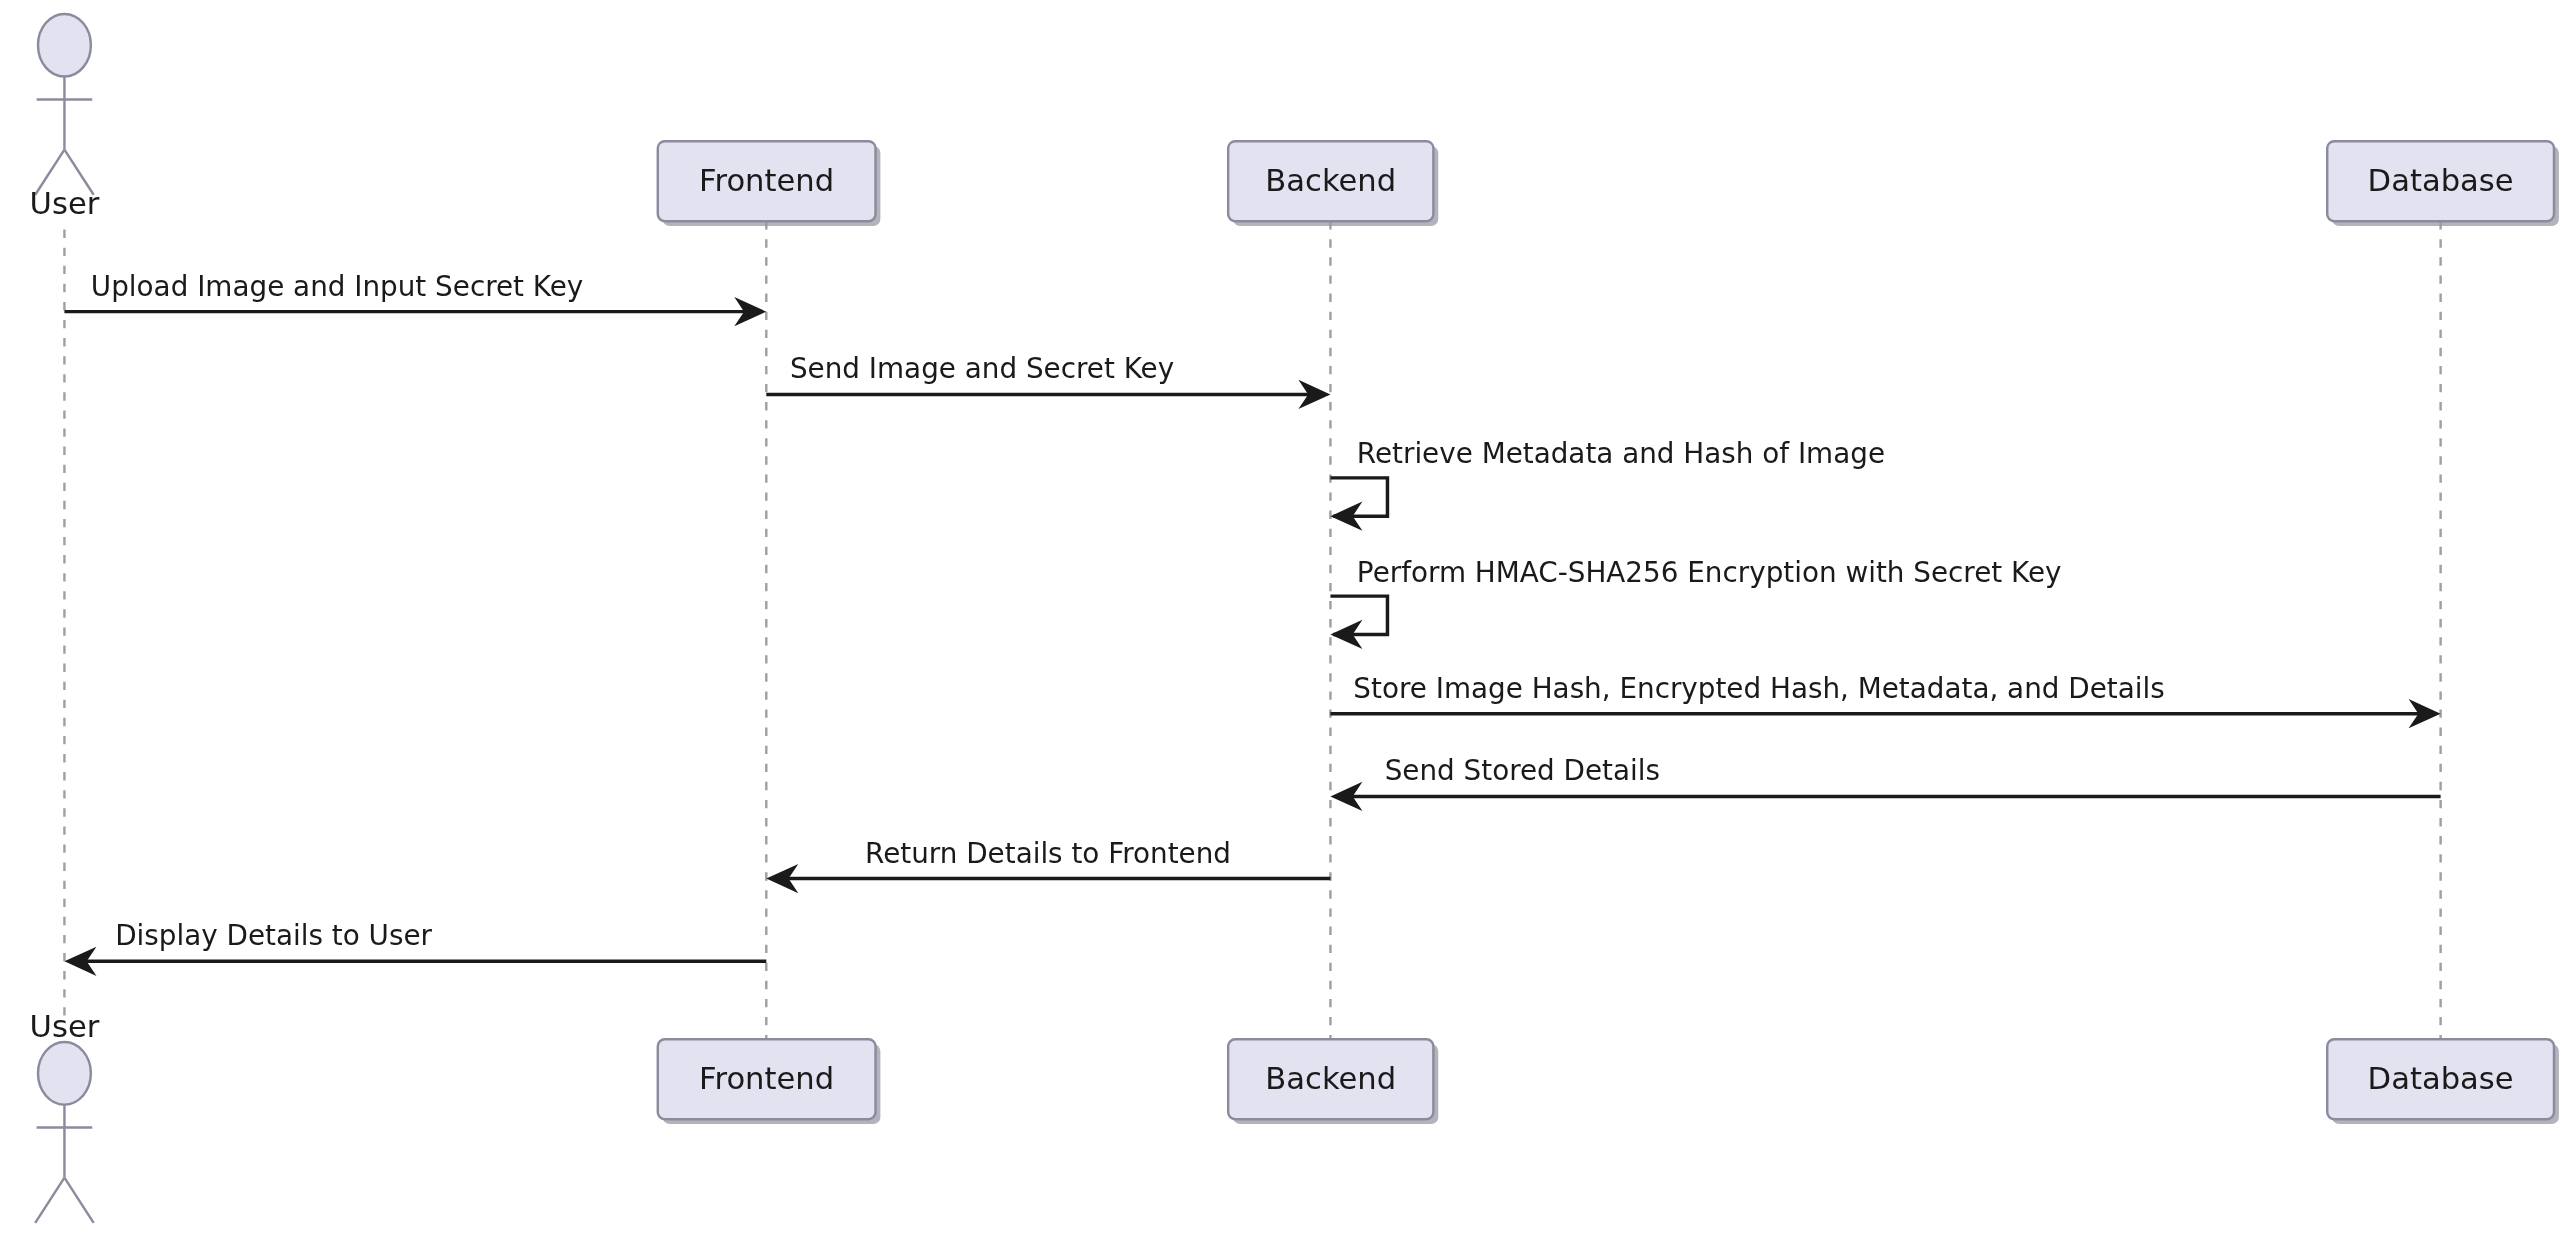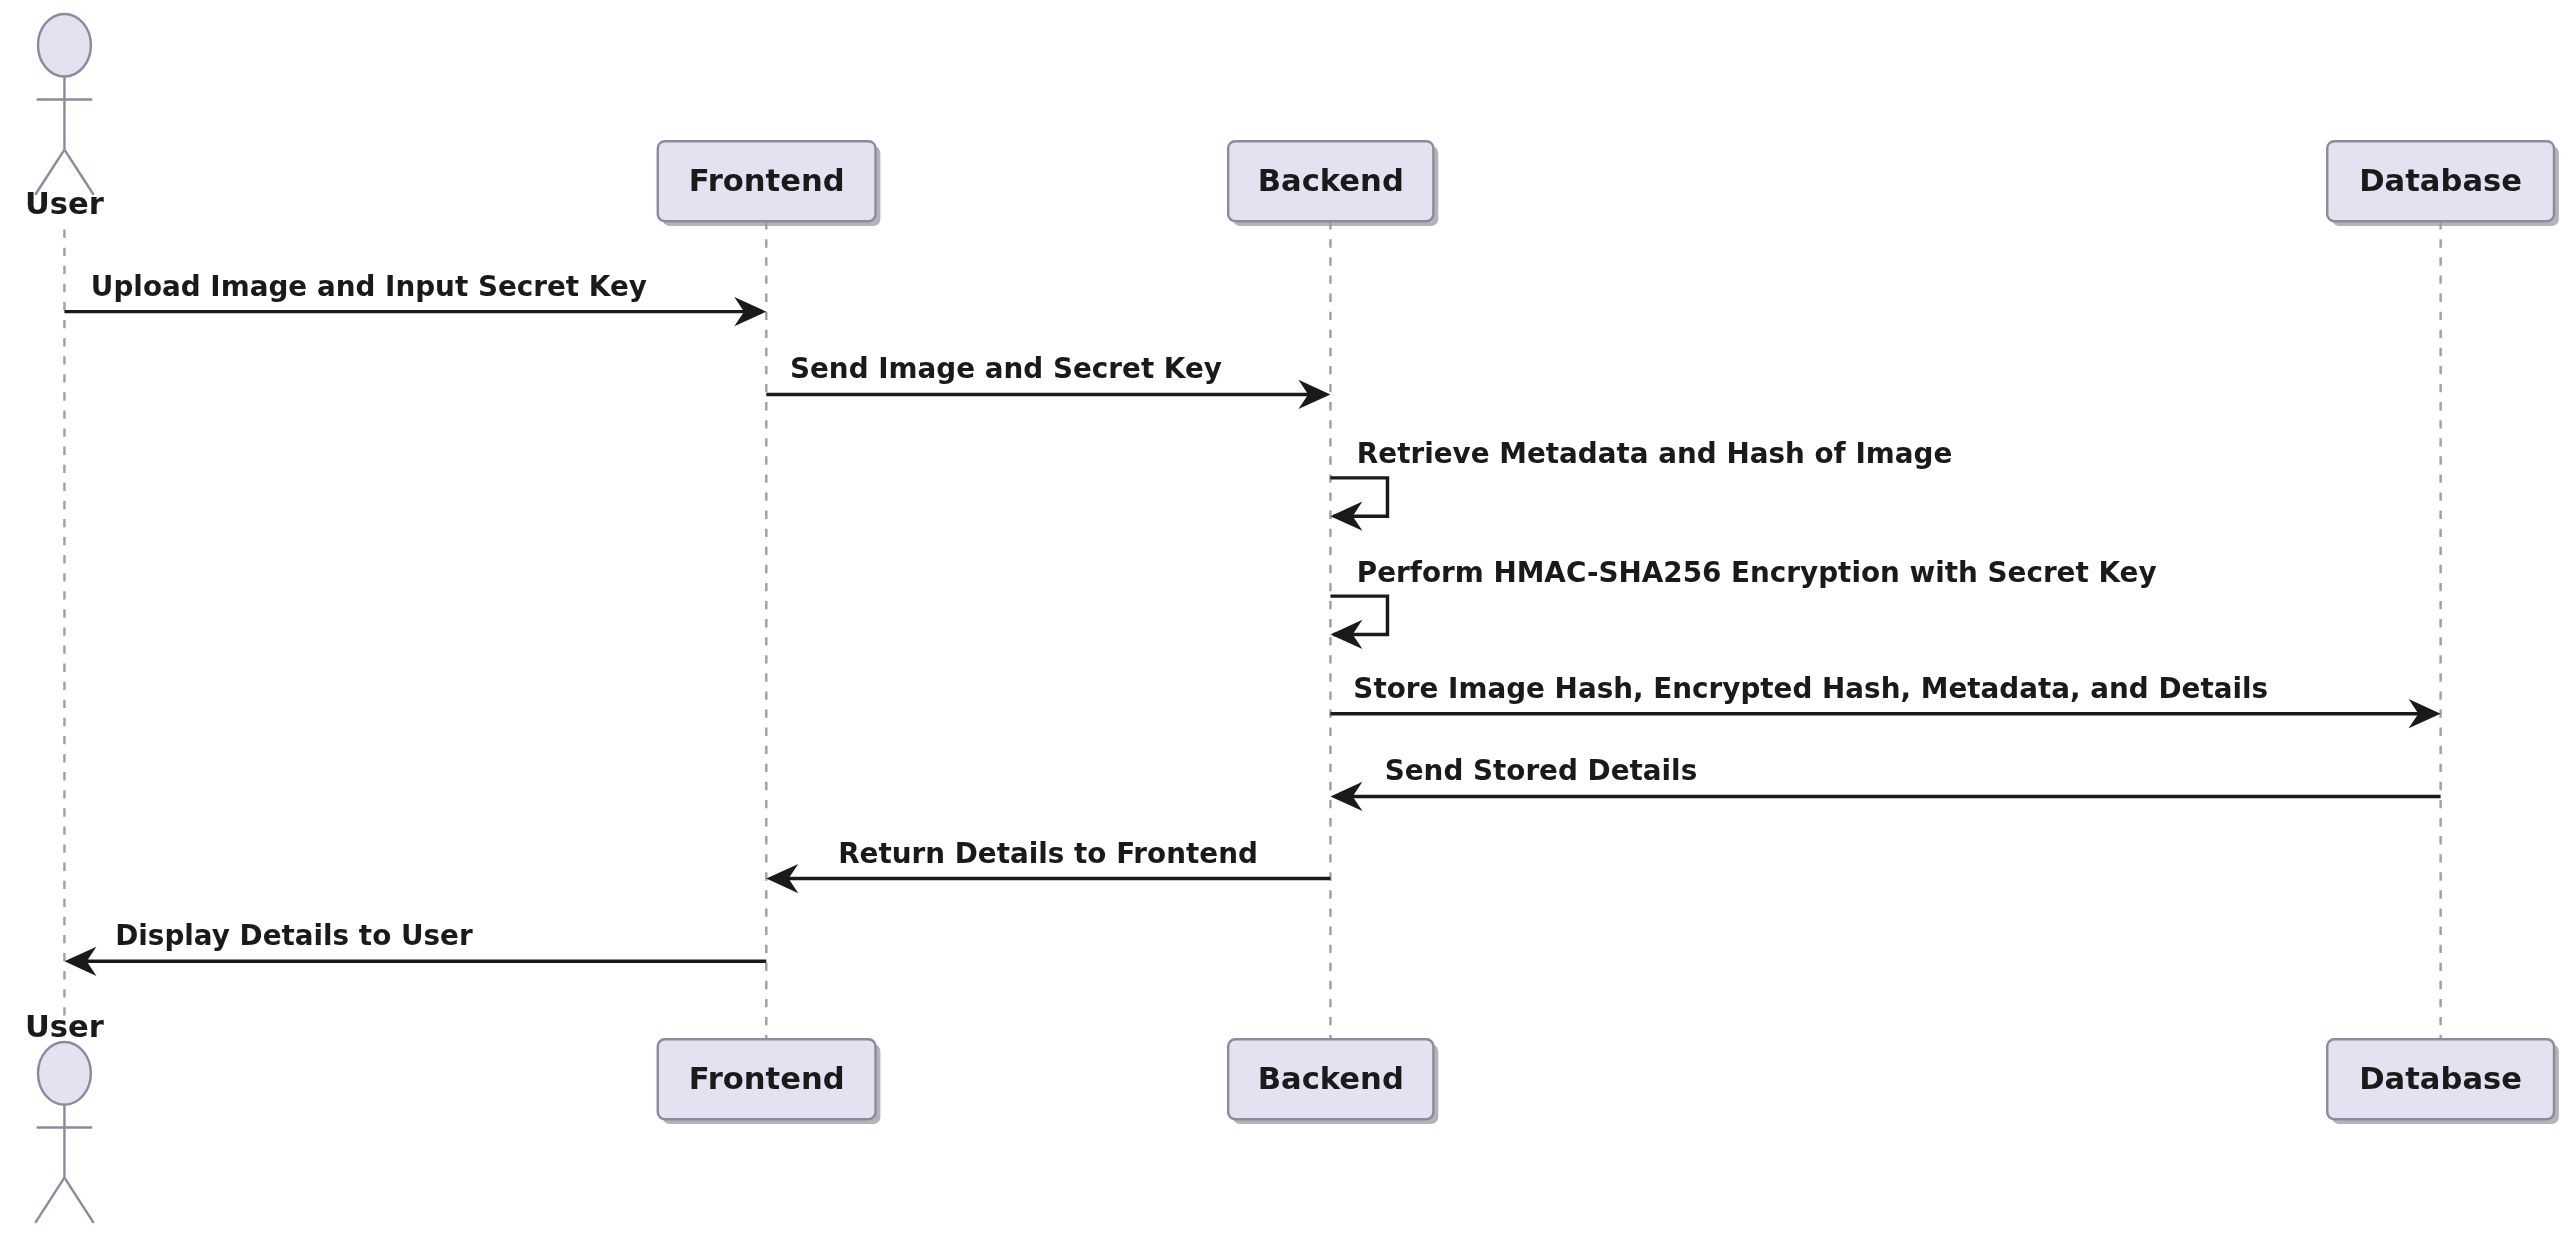--- a/index.html
+++ b/index.html
@@ -11,21 +11,20 @@
     width: 2576px;
     height: 1250px;
     font-family: "DejaVu Sans", sans-serif;
     overflow: hidden;
   }
   #diagram-root {
     position: relative;
     width: 2576px;
     height: 916px;
     background: #ffffff;
-    font-weight: bold;
   }
   svg.seq {
     display: block;
     width: 2576px;
     height: 1250px;
   }
   .lifeline {
     stroke: #A0A0A0;
     stroke-width: 3.5;
     stroke-dasharray: 12 14;

